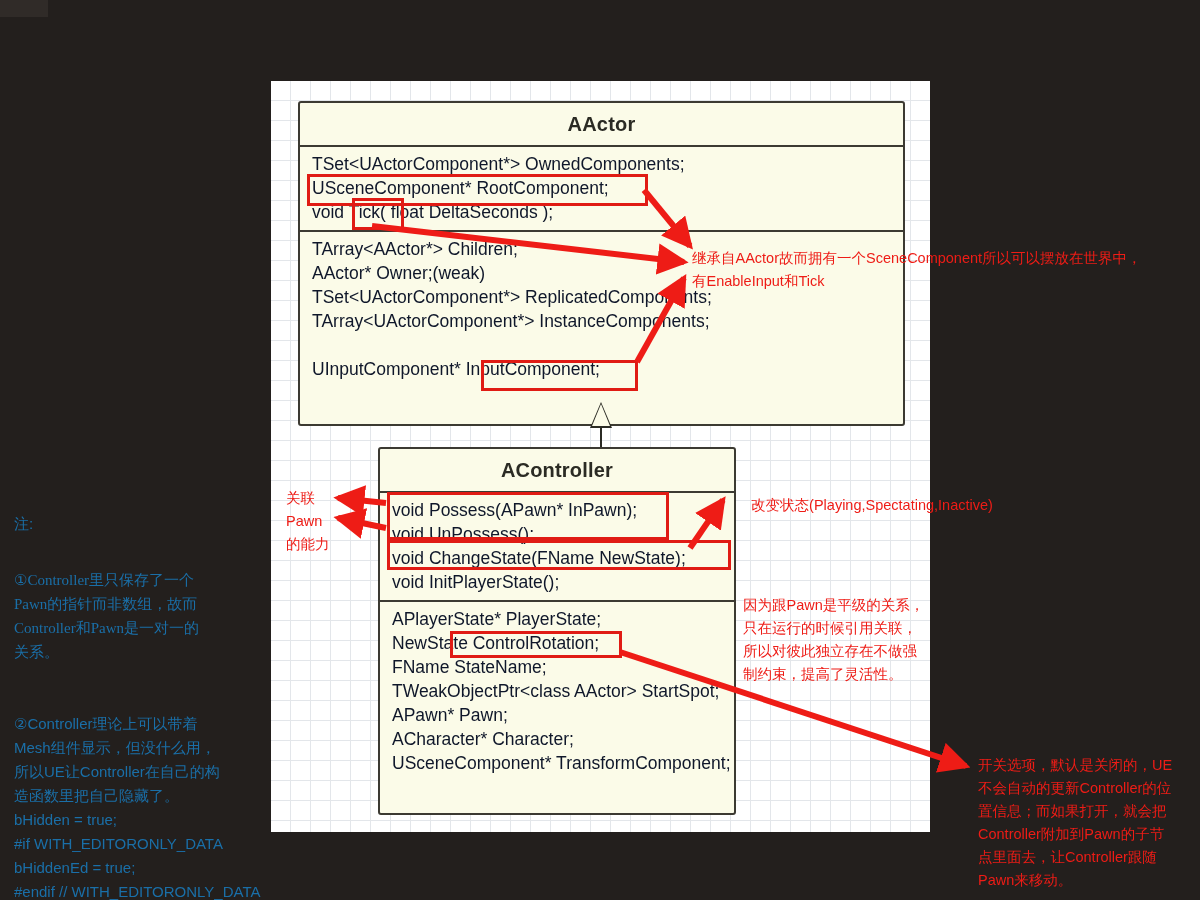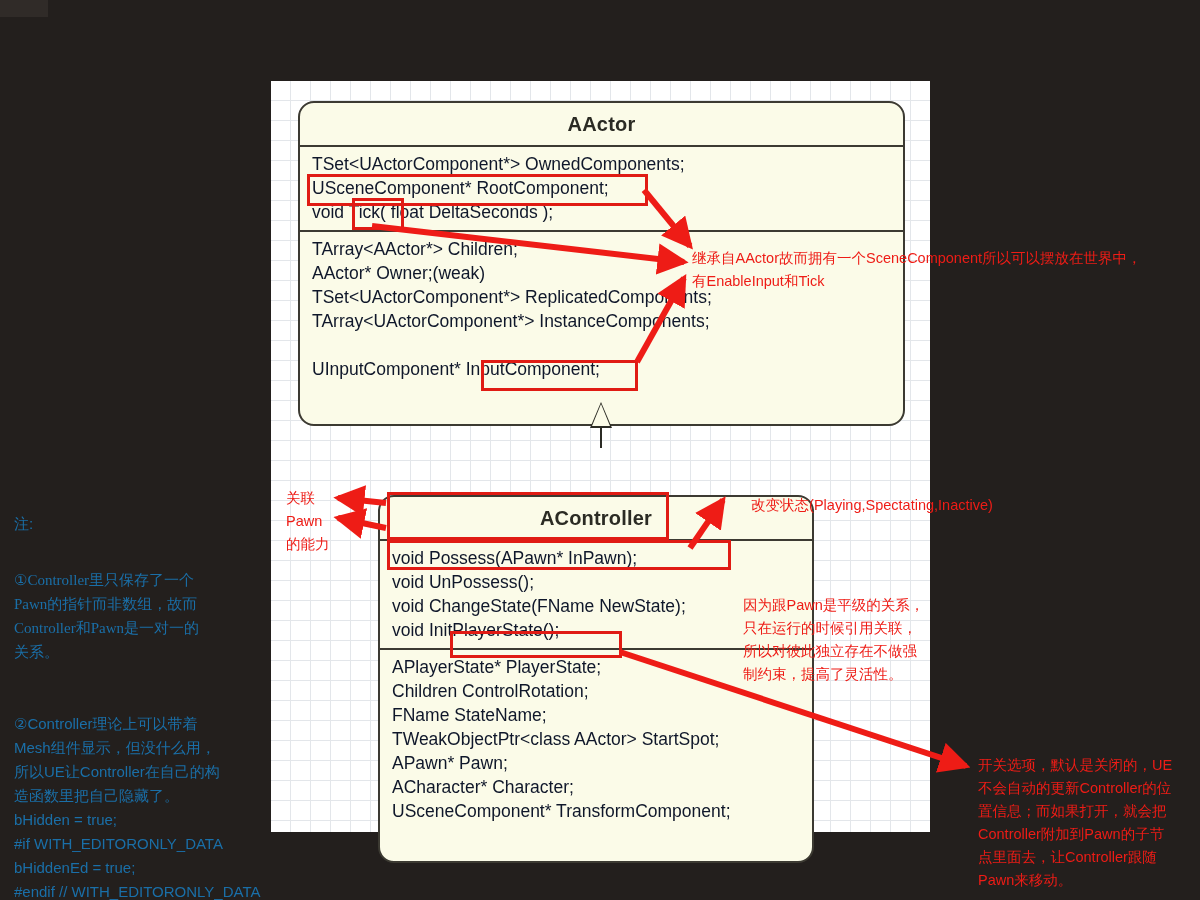--- a/index.html
+++ b/index.html
@@ -35,21 +35,21 @@
       linear-gradient(to bottom, #e3e6ea 1px, transparent 1px);
     background-size: 20px 20px;
     background-position: -1px -1px;
   }
 
   
   .uml-box {
     position: absolute;
     background: #fbfbe8;
     border: 2px solid #3c3a32;
-    border-radius: 16px;
+    border-radius: 3px;
     box-sizing: border-box;
     overflow: hidden;
   }
   .uml-title {
     text-align: center;
     font-size: 20px;
     font-weight: bold;
     color: #2b2b24;
     padding: 10px 0 9px;
     border-bottom: 2px solid #3c3a32;
@@ -64,21 +64,21 @@
     font-size: 17.5px;
     line-height: 24px;
     color: #0f172a;
     white-space: pre;
   }
   .uml-line.blank { color: transparent; }
 
   
   #box-aactor { left: 27px; top: 20px; width: 607px; height: 325px; }
   
-  #box-acontroller { left: 107px; top: 366px; width: 436px; height: 368px; margin-top: 48px; }
+  #box-acontroller { left: 107px; top: 366px; width: 358px; height: 368px; }
 
   
   .inherit-line {
     position: absolute;
     left: 329px; top: 345px;
     width: 2px; height: 22px;
     background: #2b2b24;
   }
   .inherit-head {
     position: absolute;
@@ -172,21 +172,21 @@
 
       <div class="uml-section">
         <div class="uml-line">void Possess(APawn* InPawn);</div>
         <div class="uml-line">void UnPossess();</div>
         <div class="uml-line">void ChangeState(FName NewState);</div>
         <div class="uml-line">void InitPlayerState();</div>
       </div>
 
       <div class="uml-section last">
         <div class="uml-line">APlayerState* PlayerState;</div>
-        <div class="uml-line">Children ControlRotation;</div>
+        <div class="uml-line">NewState ControlRotation;</div>
         <div class="uml-line">FName StateName;</div>
         <div class="uml-line">TWeakObjectPtr&lt;class AActor&gt; StartSpot;</div>
         <div class="uml-line">APawn* Pawn;</div>
         <div class="uml-line">ACharacter* Character;</div>
         <div class="uml-line">USceneComponent* TransformComponent;</div>
       </div>
     </div>
 
   </div>
 

